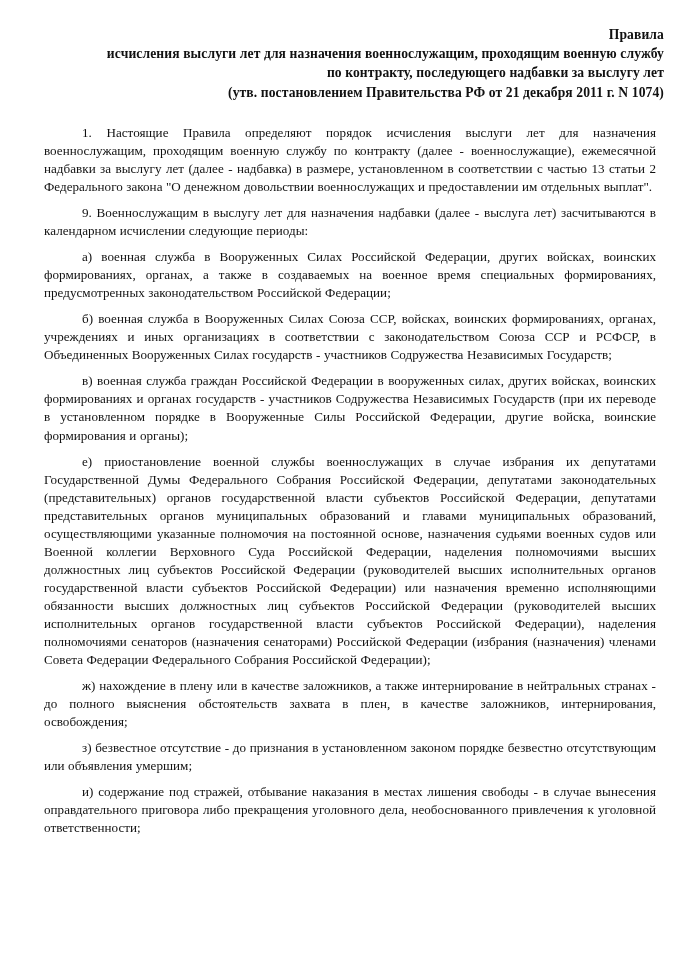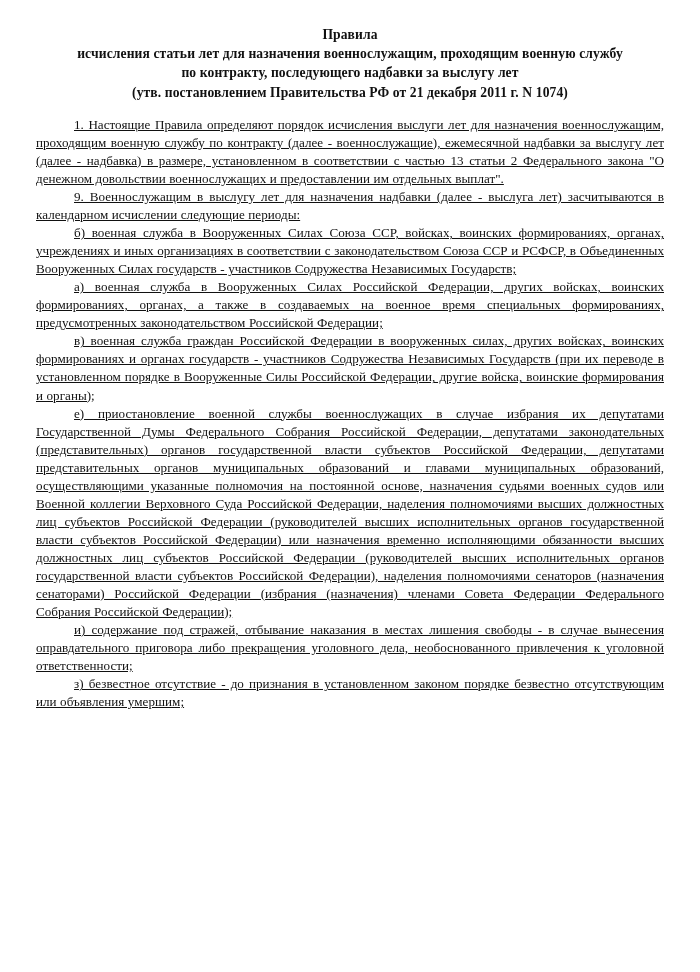--- a/index.html
+++ b/index.html
@@ -34,69 +34,70 @@
     padding: 0;
     font-weight: bold;
     font-size: 13.6px;
     line-height: 19.2px;
     text-align: center;
     letter-spacing: 0.1px;
   }
   .doc-title .title-line {
     display: block;
     white-space: nowrap;
+    text-align: right;
   }
   .title-block {
     padding-top: 25px;
   }
   .body-block {
     padding-top: 14px;
   }
   p.para {
-    margin: 0;
+    margin: 8px;
     padding: 0;
     font-size: 13.1px;
     line-height: 18.05px;
     text-align: justify;
     text-align-last: left;
     text-indent: 38px;
     letter-spacing: 0.02px;
     word-spacing: 0.2px;
     hyphens: none;
-    text-decoration: underline;
   }
   
   .page::after {
     content: "";
     position: absolute;
     inset: 0;
     pointer-events: none;
     background: transparent;
   }
 </style>
 </head>
 <body>
 
 <div class="page">
   <div class="doc-body">
 
     <div class="title-block">
       <h1 class="doc-title">
         <span class="title-line">Правила</span>
-        <span class="title-line">исчисления статьи лет для назначения военнослужащим, проходящим военную службу</span>
+        <span class="title-line">исчисления выслуги лет для назначения военнослужащим, проходящим военную службу</span>
         <span class="title-line">по контракту, последующего надбавки за выслугу лет</span>
         <span class="title-line">(утв. постановлением Правительства РФ от 21 декабря 2011 г. N 1074)</span>
       </h1>
     </div>
 
     <div class="body-block">
       <p class="para">1. Настоящие Правила определяют порядок исчисления выслуги лет для назначения военнослужащим, проходящим военную службу по контракту (далее - военнослужащие), ежемесячной надбавки за выслугу лет (далее - надбавка) в размере, установленном в соответствии с частью 13 статьи 2 Федерального закона "О денежном довольствии военнослужащих и предоставлении им отдельных выплат".</p>
       <p class="para">9. Военнослужащим в выслугу лет для назначения надбавки (далее - выслуга лет) засчитываются в календарном исчислении следующие периоды:</p>
+      <p class="para">а) военная служба в Вооруженных Силах Российской Федерации, других войсках, воинских формированиях, органах, а также в создаваемых на военное время специальных формированиях, предусмотренных законодательством Российской Федерации;</p>
       <p class="para">б) военная служба в Вооруженных Силах Союза ССР, войсках, воинских формированиях, органах, учреждениях и иных организациях в соответствии с законодательством Союза ССР и РСФСР, в Объединенных Вооруженных Силах государств - участников Содружества Независимых Государств;</p>
-      <p class="para">а) военная служба в Вооруженных Силах Российской Федерации, других войсках, воинских формированиях, органах, а также в создаваемых на военное время специальных формированиях, предусмотренных законодательством Российской Федерации;</p>
       <p class="para">в) военная служба граждан Российской Федерации в вооруженных силах, других войсках, воинских формированиях и органах государств - участников Содружества Независимых Государств (при их переводе в установленном порядке в Вооруженные Силы Российской Федерации, другие войска, воинские формирования и органы);</p>
       <p class="para">е) приостановление военной службы военнослужащих в случае избрания их депутатами Государственной Думы Федерального Собрания Российской Федерации, депутатами законодательных (представительных) органов государственной власти субъектов Российской Федерации, депутатами представительных органов муниципальных образований и главами муниципальных образований, осуществляющими указанные полномочия на постоянной основе, назначения судьями военных судов или Военной коллегии Верховного Суда Российской Федерации, наделения полномочиями высших должностных лиц субъектов Российской Федерации (руководителей высших исполнительных органов государственной власти субъектов Российской Федерации) или назначения временно исполняющими обязанности высших должностных лиц субъектов Российской Федерации (руководителей высших исполнительных органов государственной власти субъектов Российской Федерации), наделения полномочиями сенаторов (назначения сенаторами) Российской Федерации (избрания (назначения) членами Совета Федерации Федерального Собрания Российской Федерации);</p>
+      <p class="para">ж) нахождение в плену или в качестве заложников, а также интернирование в нейтральных странах - до полного выяснения обстоятельств захвата в плен, в качестве заложников, интернирования, освобождения;</p>
+      <p class="para">з) безвестное отсутствие - до признания в установленном законом порядке безвестно отсутствующим или объявления умершим;</p>
       <p class="para">и) содержание под стражей, отбывание наказания в местах лишения свободы - в случае вынесения оправдательного приговора либо прекращения уголовного дела, необоснованного привлечения к уголовной ответственности;</p>
-      <p class="para">з) безвестное отсутствие - до признания в установленном законом порядке безвестно отсутствующим или объявления умершим;</p>
     </div>
 
   </div>
 </div>
 
 </body></html>

